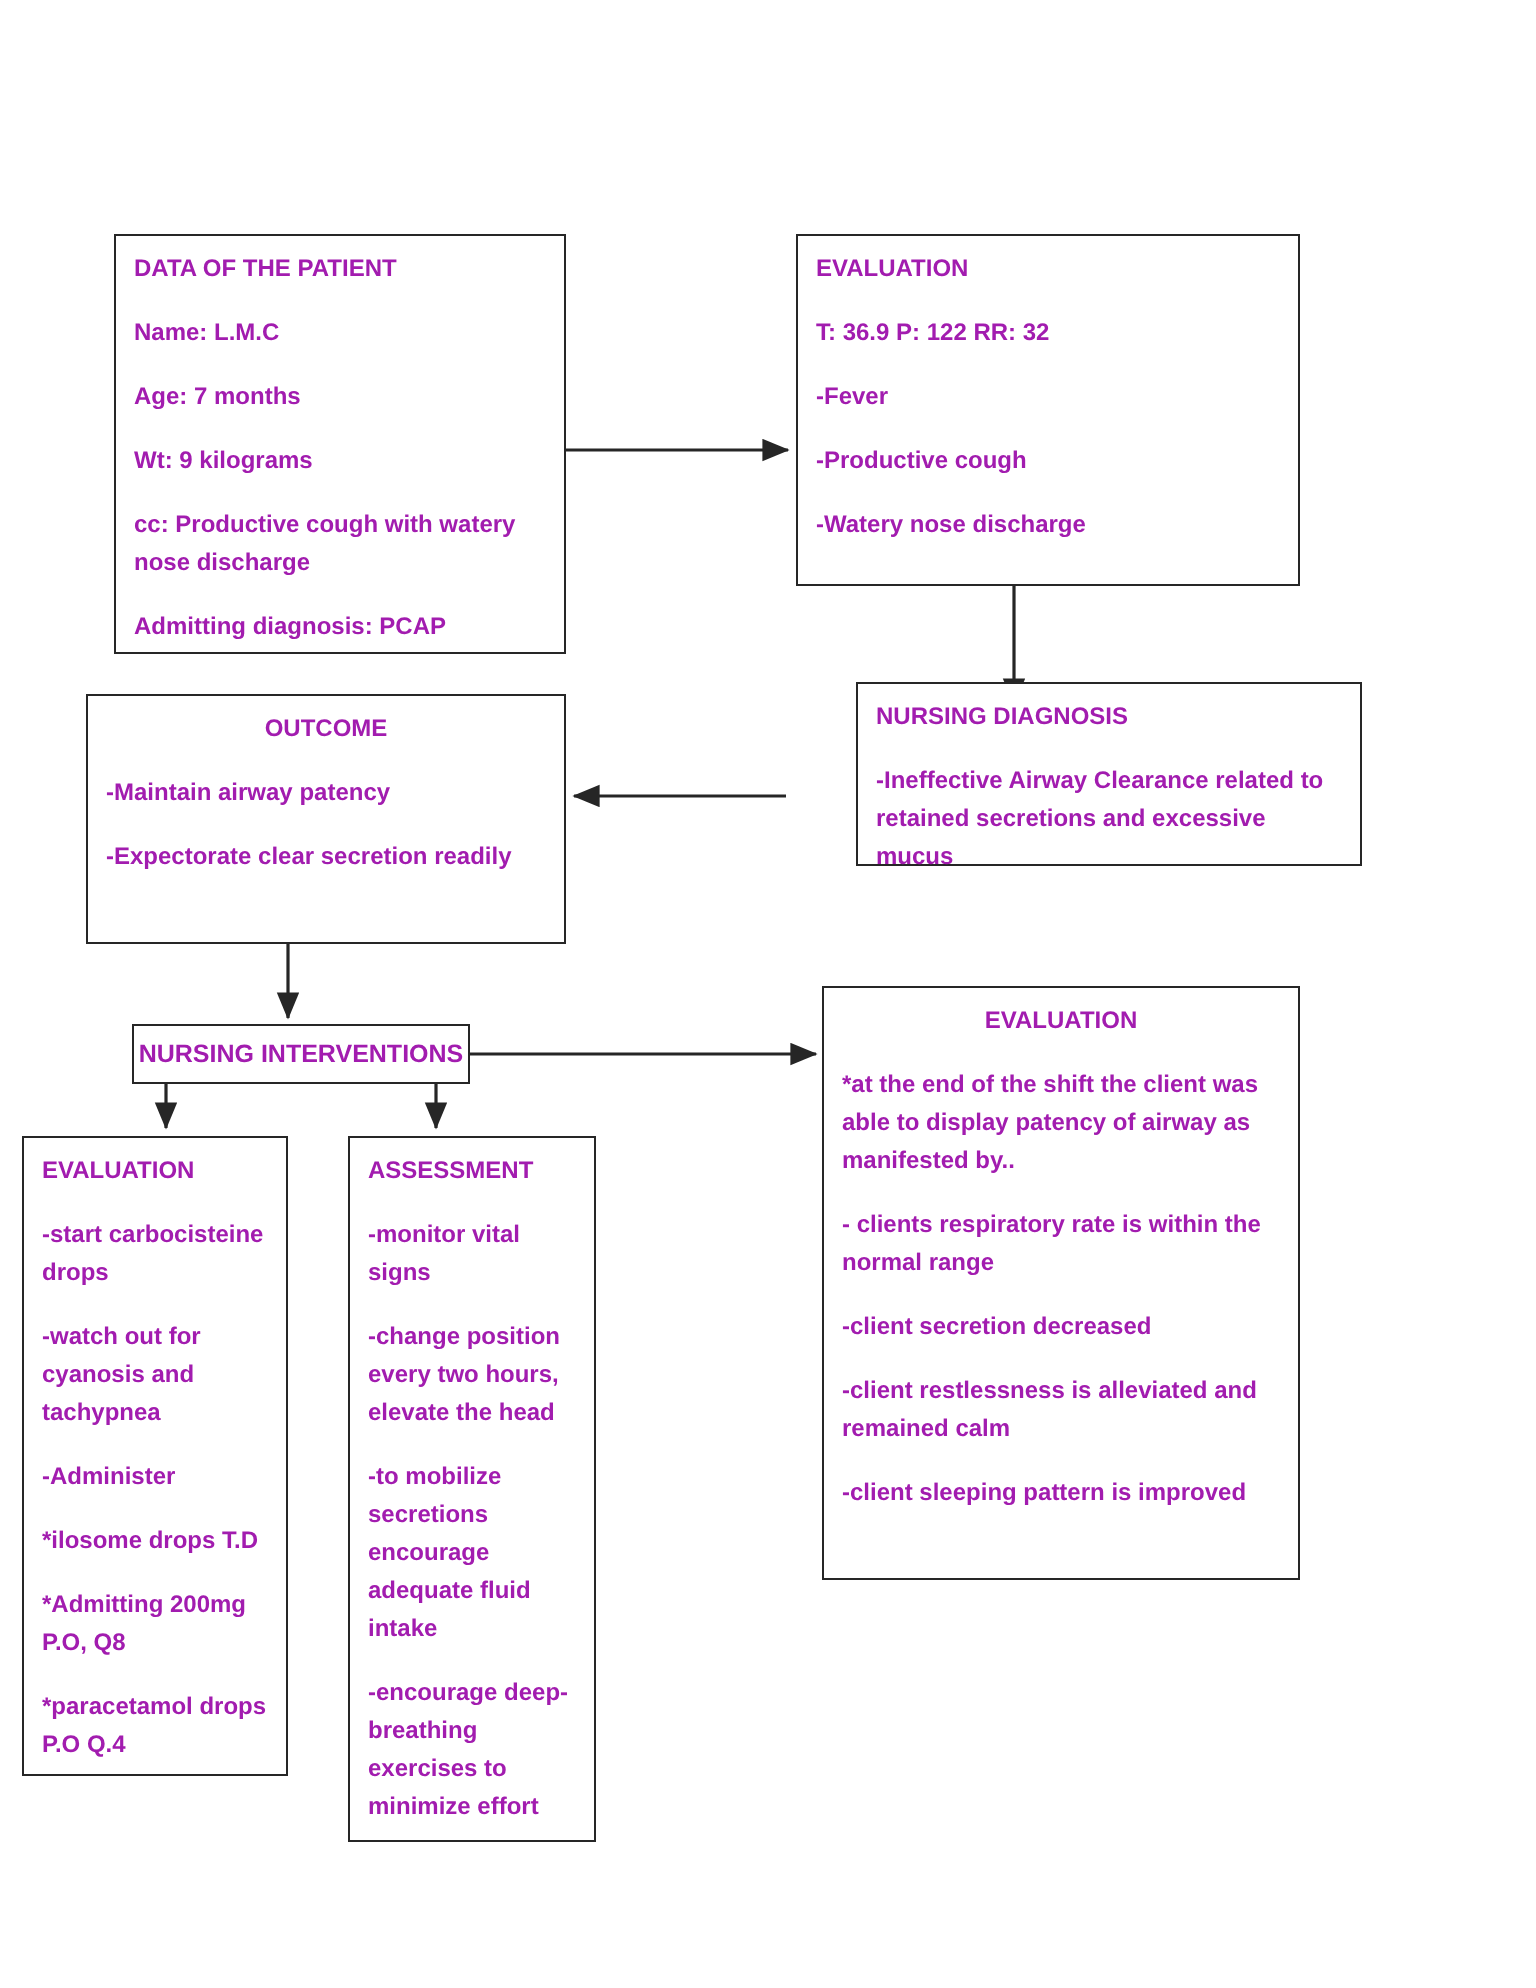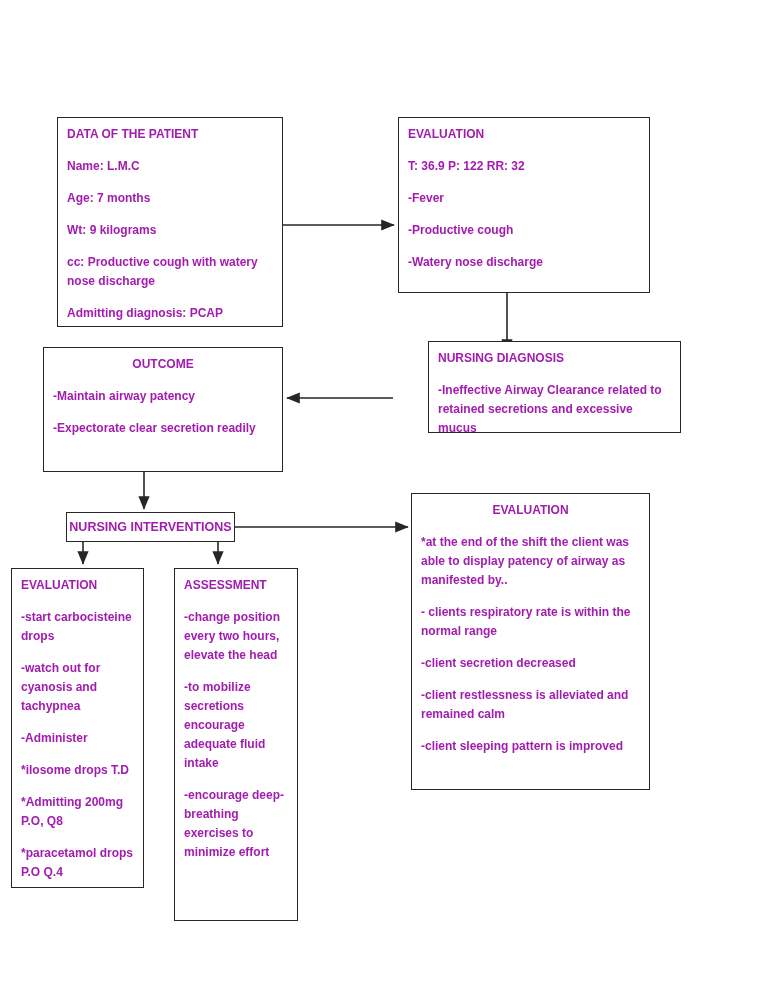--- a/index.html
+++ b/index.html
@@ -143,19 +143,20 @@
         <p class="line">-Administer</p>
         <p class="line">*ilosome drops T.D</p>
         <p class="line">*Admitting 200mg P.O, Q8</p>
         <p class="line">*paracetamol drops P.O Q.4</p>
       </div>
   </div>
 
   <div class="box box-independent">
     <div class="title">ASSESSMENT</div>
     <div class="body">
+        <p class="line">-monitor vital signs</p>
         <p class="line">-change position every two hours, elevate the head</p>
         <p class="line">-to mobilize secretions encourage adequate fluid intake</p>
         <p class="line">-encourage deep-breathing exercises to minimize effort</p>
       </div>
   </div>
 
 </div>
 
 </body></html>

